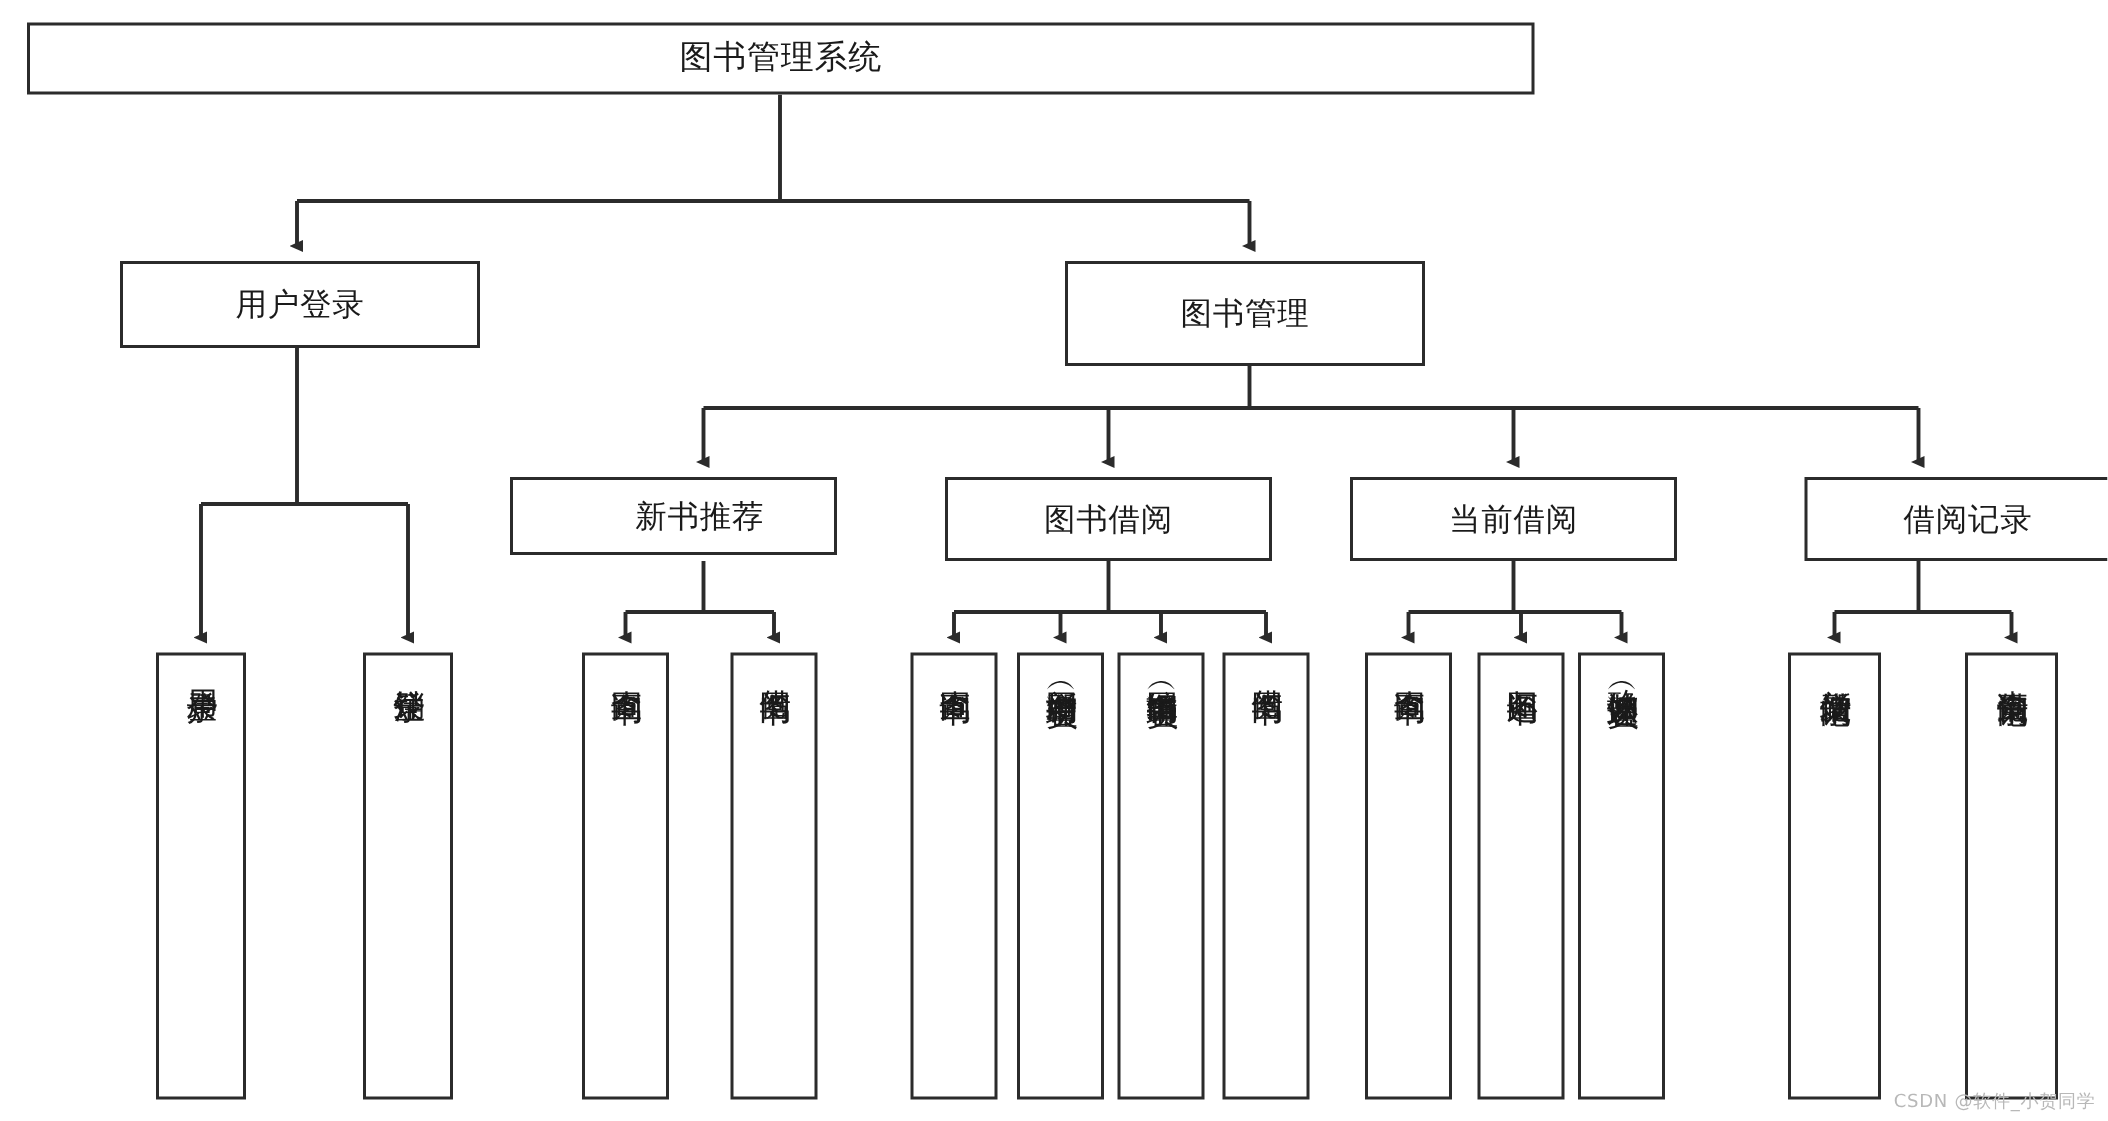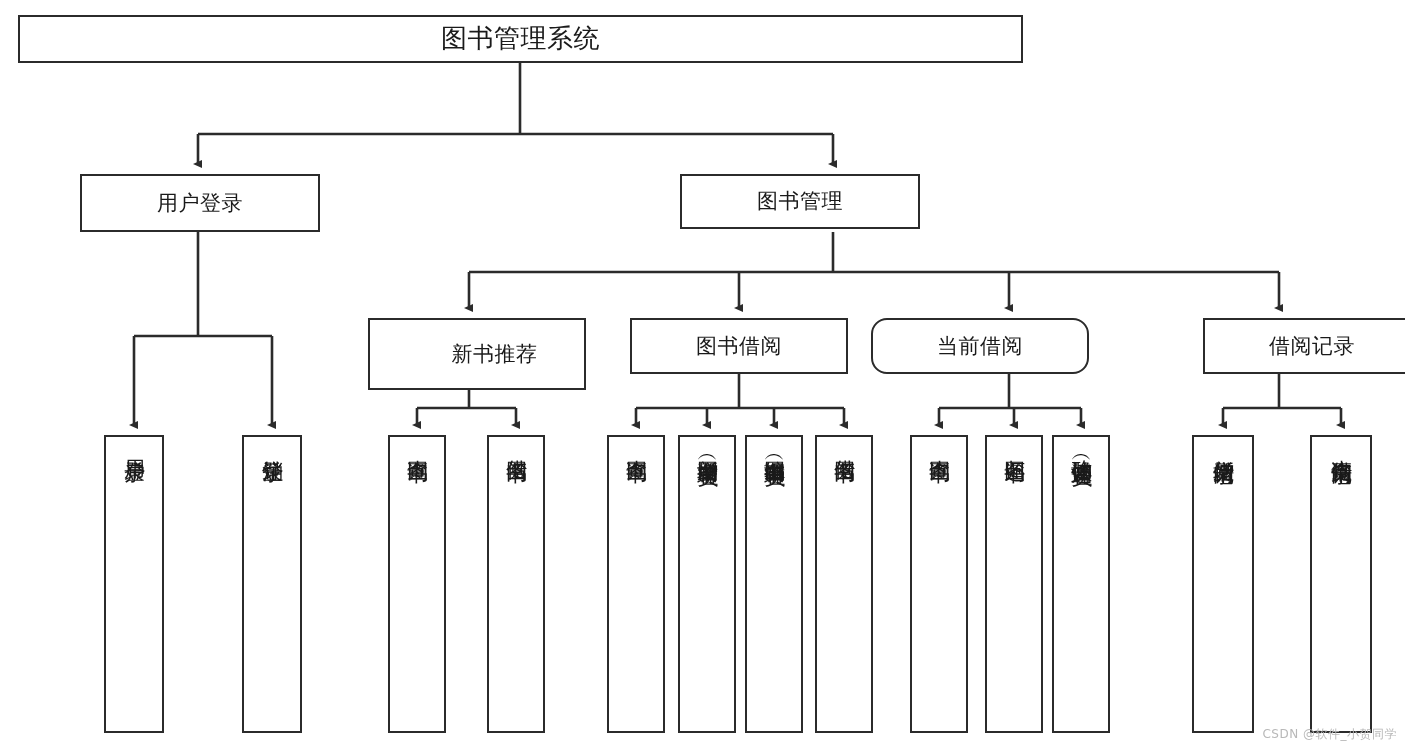--- a/index.html
+++ b/index.html
@@ -38,21 +38,21 @@
   .node-label {
     text-align: center;
     line-height: 1.15;
     letter-spacing: 0.5px;
   }
   .node.horizontal .node-label {
     font-size: 21px;
     white-space: nowrap;
   }
   .node.root .node-label {
-    font-size: 26px;
+    font-size: 22px;
   }
   .node.vertical {
     align-items: flex-start;
     justify-content: center;
     padding-top: 6px;
   }
   .node.vertical .node-label {
     writing-mode: vertical-rl;
     text-orientation: upright;
     font-size: 21px;
@@ -125,31 +125,31 @@
     </g>
   </svg>
 
   <div class="node root horizontal" style="left:18px; top:15px; width:1005px; height:48px;">
     <span class="node-label">图书管理系统</span>
   </div>
 
   <div class="node horizontal" style="left:80px; top:174px; width:240px; height:58px;">
     <span class="node-label">用户登录</span>
   </div>
-  <div class="node horizontal" style="left:680px; top:174px; width:240px; height:55px;">
+  <div class="node horizontal" style="left:710px; top:174px; width:240px; height:70px;">
     <span class="node-label">图书管理</span>
   </div>
 
-  <div class="node horizontal" style="left:368px; top:318px; width:218px; height:72px;padding-left:35px;">
+  <div class="node horizontal" style="left:340px; top:318px; width:218px; height:52px;padding-left:35px;">
     <span class="node-label">新书推荐</span>
   </div>
   <div class="node horizontal" style="left:630px; top:318px; width:218px; height:56px;">
     <span class="node-label">图书借阅</span>
   </div>
-  <div class="node horizontal" style="left:871px; top:318px; width:218px; height:56px;border-radius:16px;">
+  <div class="node horizontal" style="left:900px; top:318px; width:218px; height:56px;">
     <span class="node-label">当前借阅</span>
   </div>
   <div class="node horizontal" style="left:1170px; top:318px; width:218px; height:56px;margin-left:33px;">
     <span class="node-label">借阅记录</span>
   </div>
 
   <div class="node vertical" style="left:104px; top:435px; width:60px; height:298px;">
     <span class="node-label">用户登录</span>
   </div>
   <div class="node vertical" style="left:242px; top:435px; width:60px; height:298px;">

